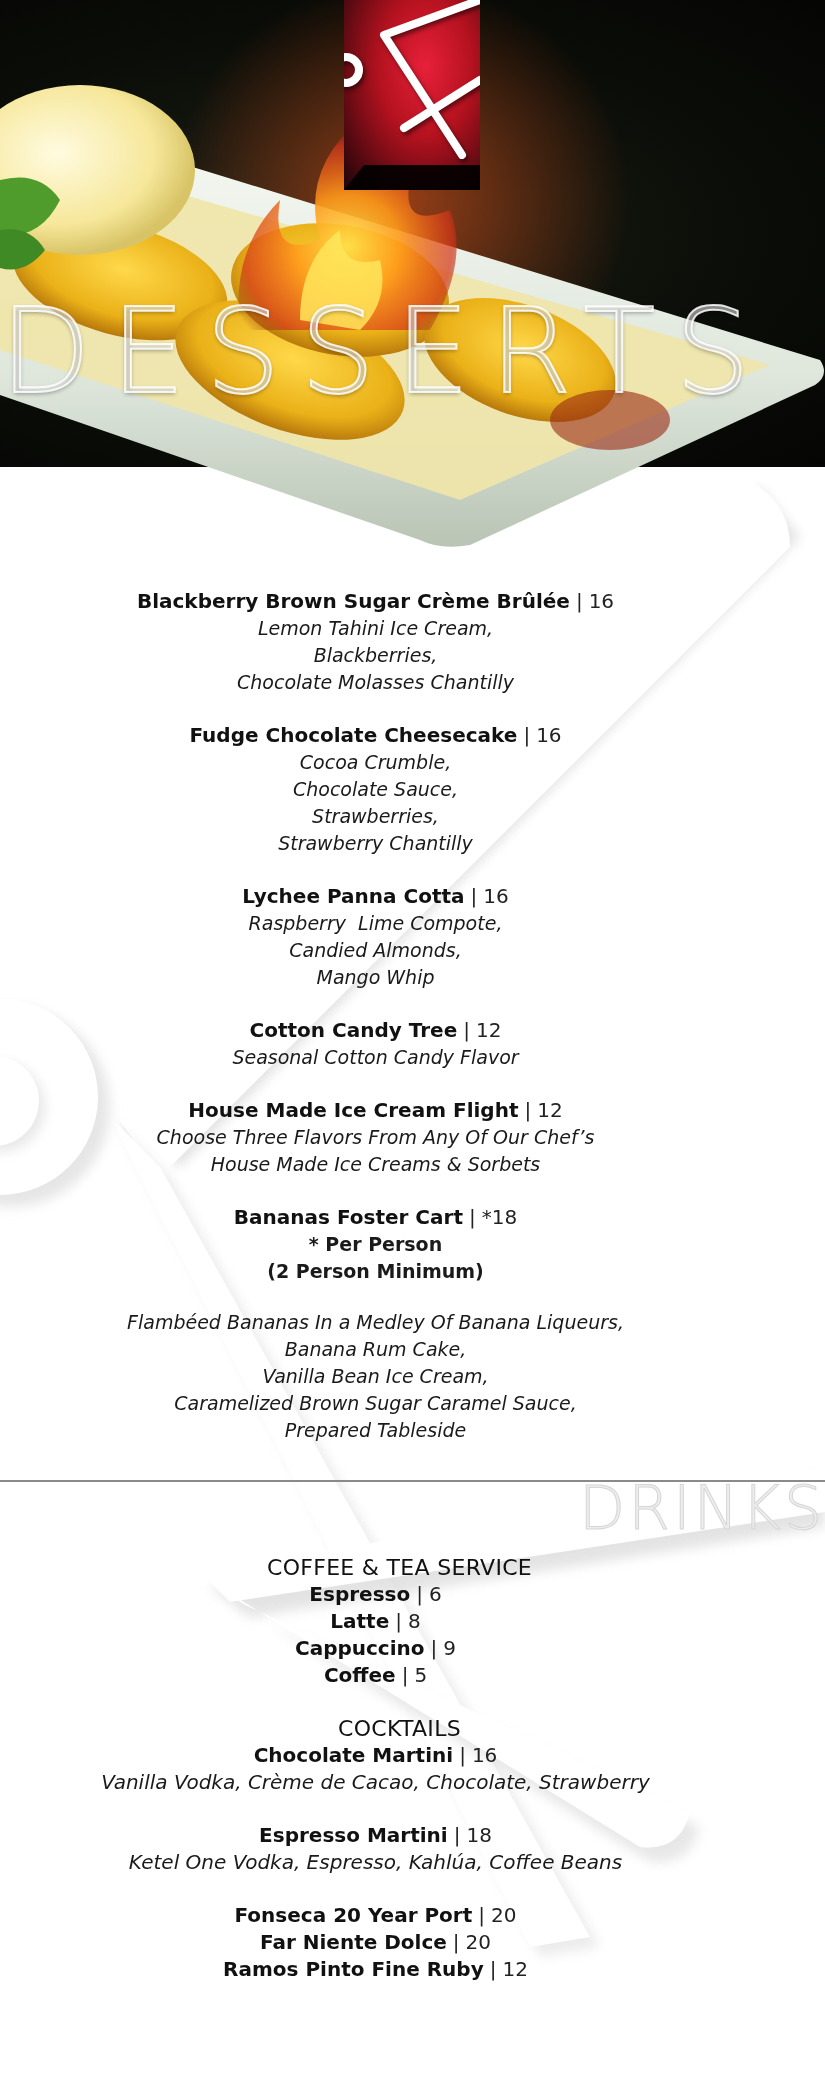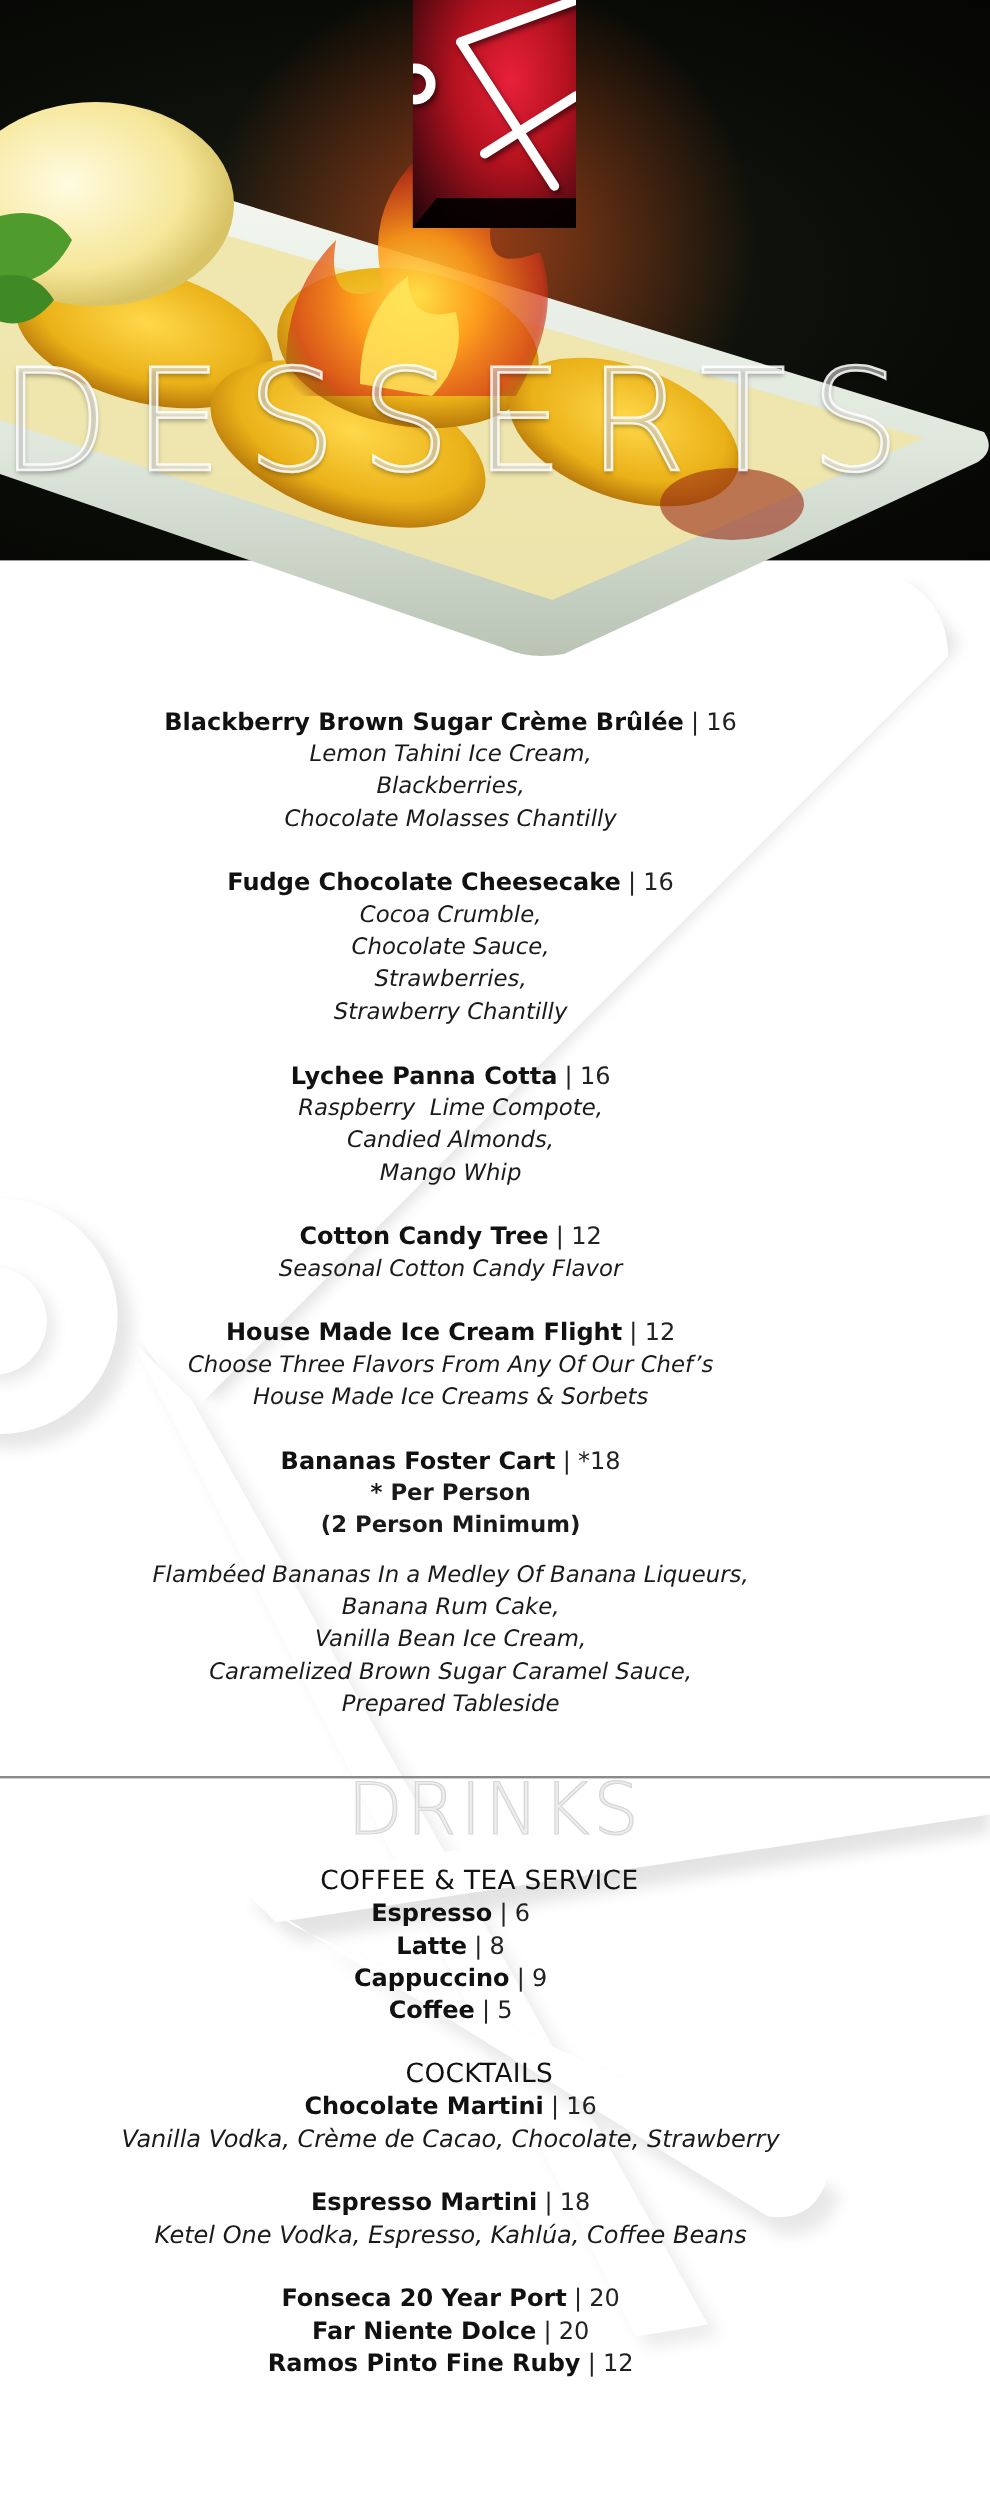--- a/index.html
+++ b/index.html
@@ -33,25 +33,25 @@
 
   
   .menu { position: absolute; left: 0; width: 751px; text-align: center; z-index: 3; }
   .item { margin-bottom: 26px; }
   .item-line { font-size: 20px; line-height: 27px; }
   .item-name { font-weight: bold; color: #111; }
   .sep { font-weight: normal; color: #222; margin: 0 6px; }
   .price { font-weight: normal; color: #222; }
   .desc { font-style: italic; font-size: 19px; line-height: 27px; color: #1a1a1a; }
   .note { font-size: 19px; line-height: 27px; color: #1a1a1a; font-weight: bold; }
-  .desc-block { margin-top: 14px; }
+  .desc-block { margin-top: 24px; }
 
   .divider { position: absolute; left: 0; top: 1480px; width: 825px; height: 2px; background: #8a8a8a; z-index: 3; }
   .drinks-title {
-    position: absolute; left: 0; top: 1478px; width: 825px; text-align: center; z-index: 2;
+    position: absolute; left: 0; top: 1478px; width: 825px; text-align: right; z-index: 2;
     font-weight: 200; font-size: 60px; letter-spacing: 3px; line-height: 1;
     color: rgba(235,235,235,0.9); -webkit-text-stroke: 1px #d6d6d6;
   }
   .drinks { top: 1554px; }
   .drink-section { margin-bottom: 26px; }
   .section-title { font-size: 22px; line-height: 27px; color: #111; font-weight: normal; letter-spacing: 0.3px; padding-left: 48px; }
   .drink-line { font-size: 20px; line-height: 27px; }
   .drink-desc { font-style: italic; font-size: 20px; line-height: 27px; color: #1a1a1a; }
   .cocktail { margin-bottom: 26px; }
 </style>

